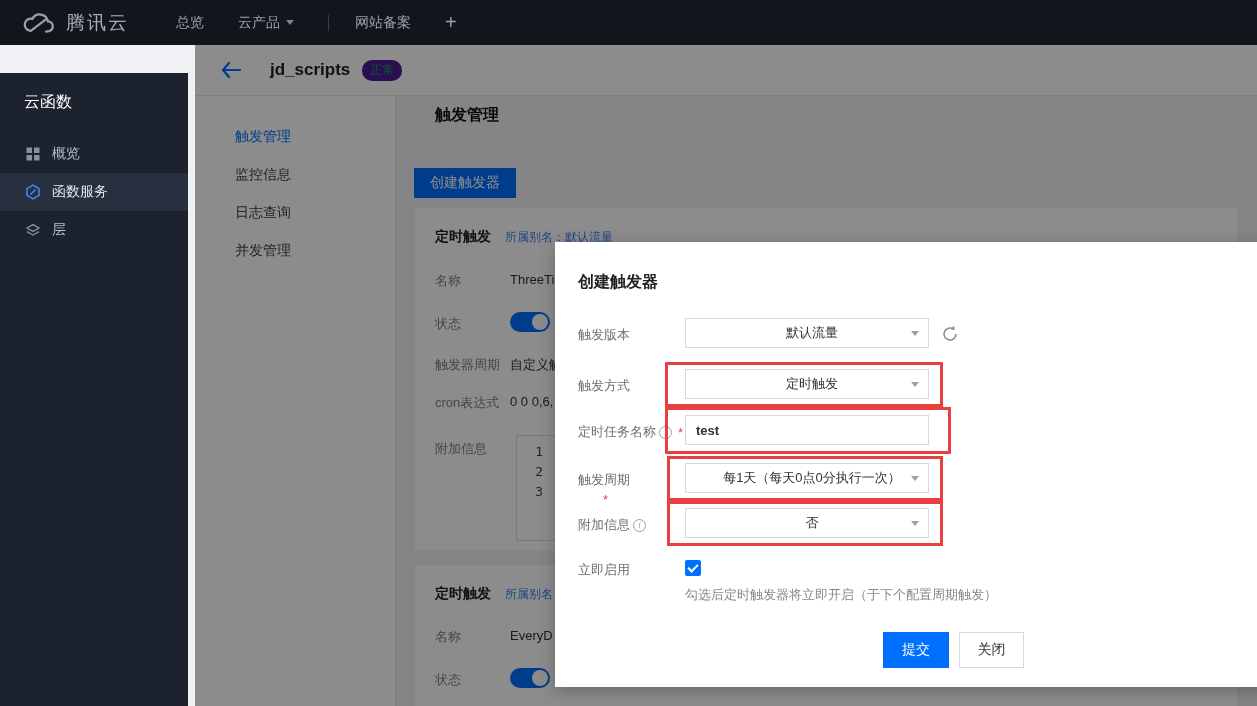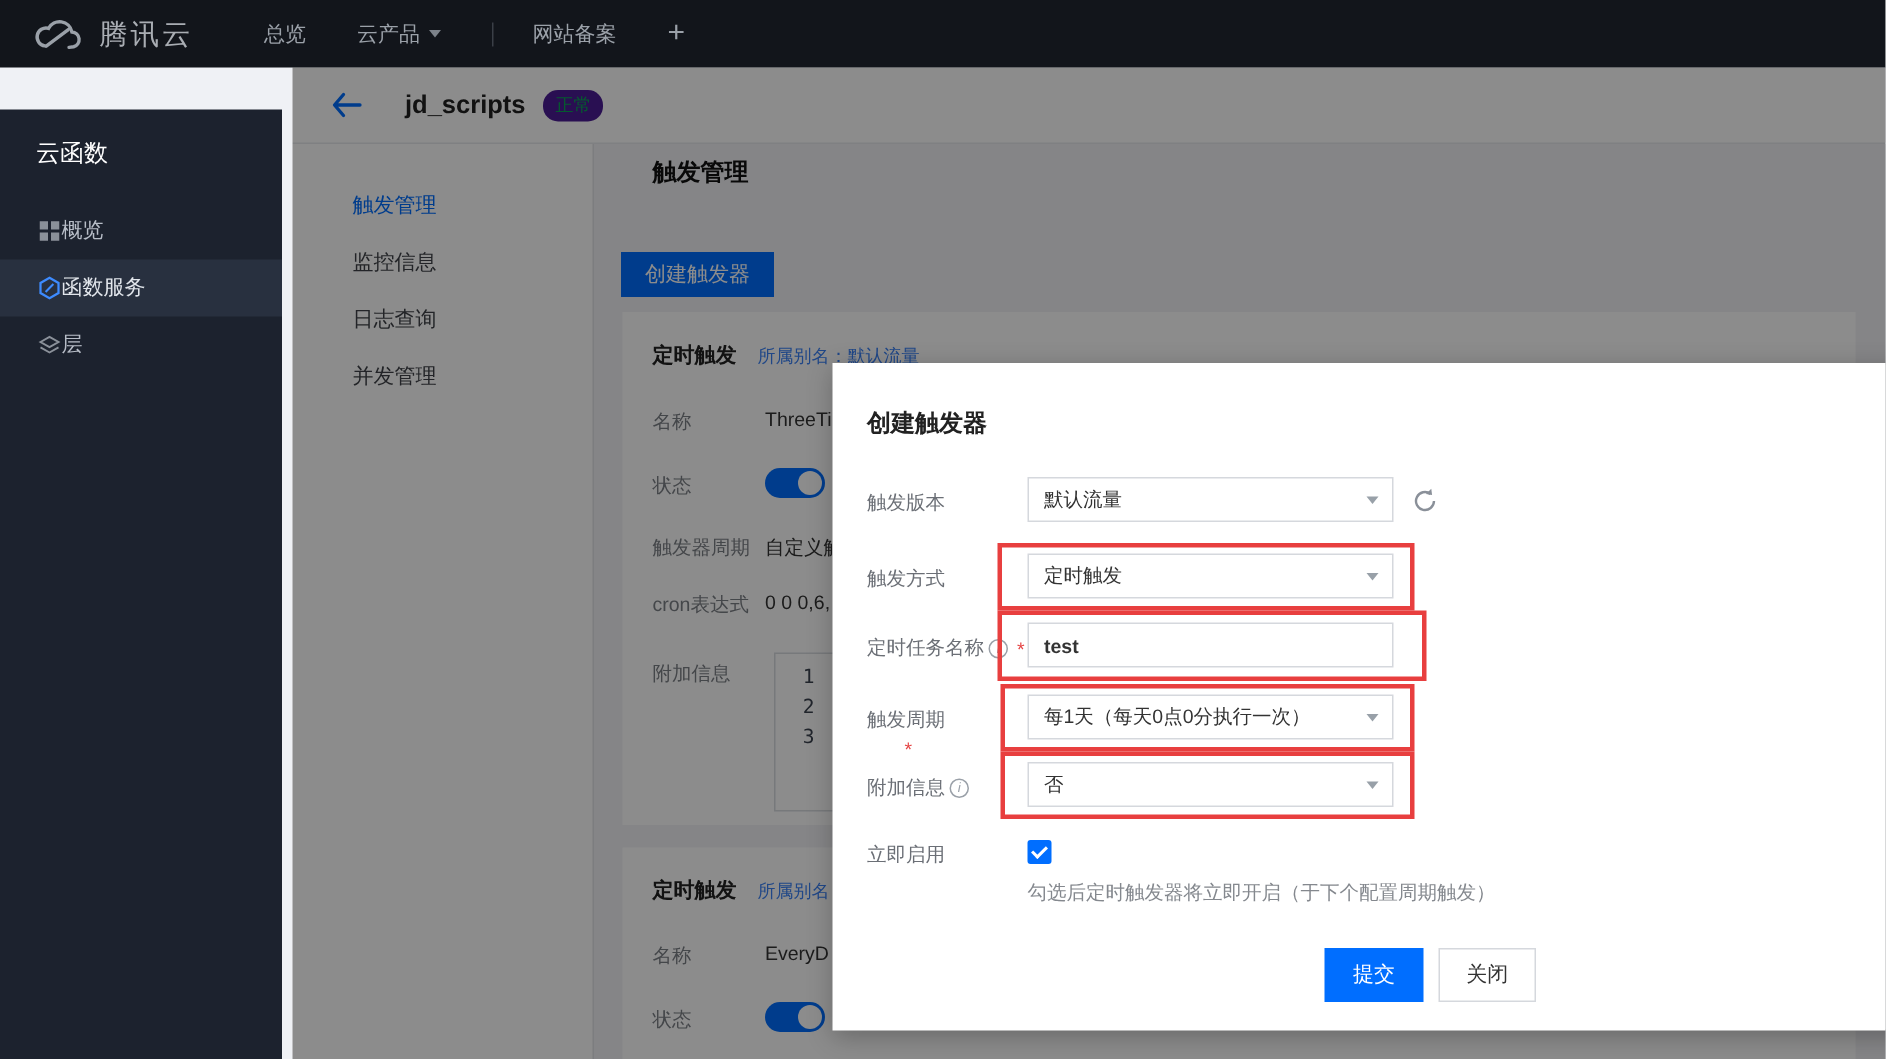--- a/index.html
+++ b/index.html
@@ -23,21 +23,21 @@
   .caret-sm { width:0; height:0; border-left:4px solid transparent; border-right:4px solid transparent; border-top:5px solid #7c828a; }
   .nav-divider { width:1px; height:16px; background:#3a3f47; margin-right:26px; }
   .nav-plus { color:#9ba1a9; font-size:20px; margin-right:0; }
 
   
   .sidebar {
     position:absolute; left:0; top:45px; width:188px; bottom:0;
     background:#1c222e; z-index:10;margin-top:28px;
   }
   .sidebar-title { color:#ffffff; font-size:16px; padding:19px 0 22px 24px; }
-  .side-item { height:38px; display:flex; align-items:center; padding-left:25px; color:#b7bdc7; font-size:14px; cursor:pointer; }
+  .side-item { height:38px; display:flex; align-items:center; gap:11px; padding-left:25px; color:#b7bdc7; font-size:14px; cursor:pointer; }
   .side-item.active { background:#28303f; color:#e2e6ec; }
   .side-icon { width:16px; height:16px; display:inline-flex; }
 
   
   .page-header {
     position:absolute; left:195px; top:45px; right:0; height:51px;
     background:#ffffff; border-bottom:1px solid #e7e9ed;
     display:flex; align-items:center; z-index:1;
   }
   .back-btn { margin-left:25px; width:22px; height:18px; cursor:pointer; }
@@ -87,21 +87,21 @@
     position:absolute; left:555px; top:242px; width:760px; height:445px;
     background:#ffffff; z-index:60; box-shadow:0 4px 16px rgba(0,0,0,0.25);
   }
   .modal-title { position:absolute; left:23px; top:30px; font-size:16px; font-weight:bold; color:#222; }
   .m-label { position:absolute; left:23px; font-size:13px; color:#6b6f76; display:flex; align-items:center; gap:3px; white-space:nowrap; }
   .req { color:#e54545; margin-left:3px; }
   .info-icon { width:13px; height:13px; border:1px solid #9aa0a8; border-radius:50%; color:#9aa0a8; font-size:9px; line-height:11px; text-align:center; display:inline-block; font-style:italic; }
   .m-select, .m-input {
     position:absolute; left:130px; width:244px; height:30px;
     border:1px solid #d5d8dd; background:#fff; font-size:13px; color:#333;
-    display:flex; align-items:center; padding-left:10px; cursor:pointer;
+    display:flex; align-items:center; padding-left:10px; cursor:pointer;justify-content:center;
   }
   .m-input { cursor:text; font-family:inherit;font-weight:bold; }
   input.m-input { outline:none; }
   .sel-caret { position:absolute; right:9px; top:12px; width:0; height:0; border-left:4.5px solid transparent; border-right:4.5px solid transparent; border-top:5.5px solid #98a0a8; }
   .refresh-btn { position:absolute; left:386px; top:83px; width:18px; height:18px; cursor:pointer; }
   .redbox { position:absolute; border:3px solid #e83f3f; pointer-events:none; z-index:70; }
   .rb1 { left:110px; top:120px; width:278px; height:45px; }
   .rb2 { left:110px; top:165px; width:286px; height:47px; }
   .rb3 { left:112px; top:214px; width:276px; height:45px; }
   .rb4 { left:112px; top:259px; width:276px; height:45px; }

